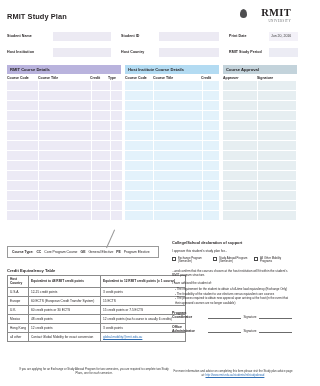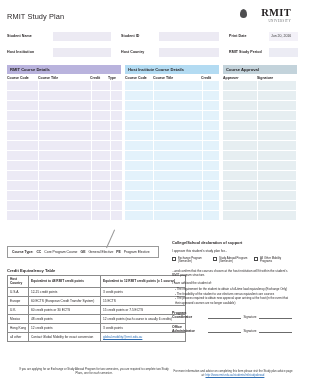--- a/index.html
+++ b/index.html
@@ -9,21 +9,21 @@
     background: #ffffff;
     font-family: "Liberation Sans", sans-serif;
     color: #231f20;
     overflow: hidden;
     position: relative;
   }
   .page { position:absolute; inset:0; padding: 8px 7px 4px 7px; }
 
   
   .hdr { display:flex; justify-content:space-between; align-items:flex-start; }
-  .doc-title { font-size: 7.4px; font-weight: normal; letter-spacing:.1px; margin-top:4px; }
+  .doc-title { font-size: 7.4px; font-weight: bold; letter-spacing:.1px; margin-top:4px; }
   .logo { display:flex; align-items:flex-start; gap:14px; }
   .logo-mark {
     width: 7px; height: 9px; background:#4d4d4f;
     border-radius: 50% 50% 48% 48% / 58% 58% 42% 42%;
     margin-top:.5px;
   }
   .logo-txt { text-align:left; line-height:1; }
   .logo-rmit { font-family:"Liberation Serif", serif; font-size:10.5px; font-weight:bold; letter-spacing:.3px; color:#231f20; }
   .logo-uni { font-family:"Liberation Serif", serif; font-size:3px; letter-spacing:.45px; color:#6d6e71; margin-top:1px; text-align:right; }
 

